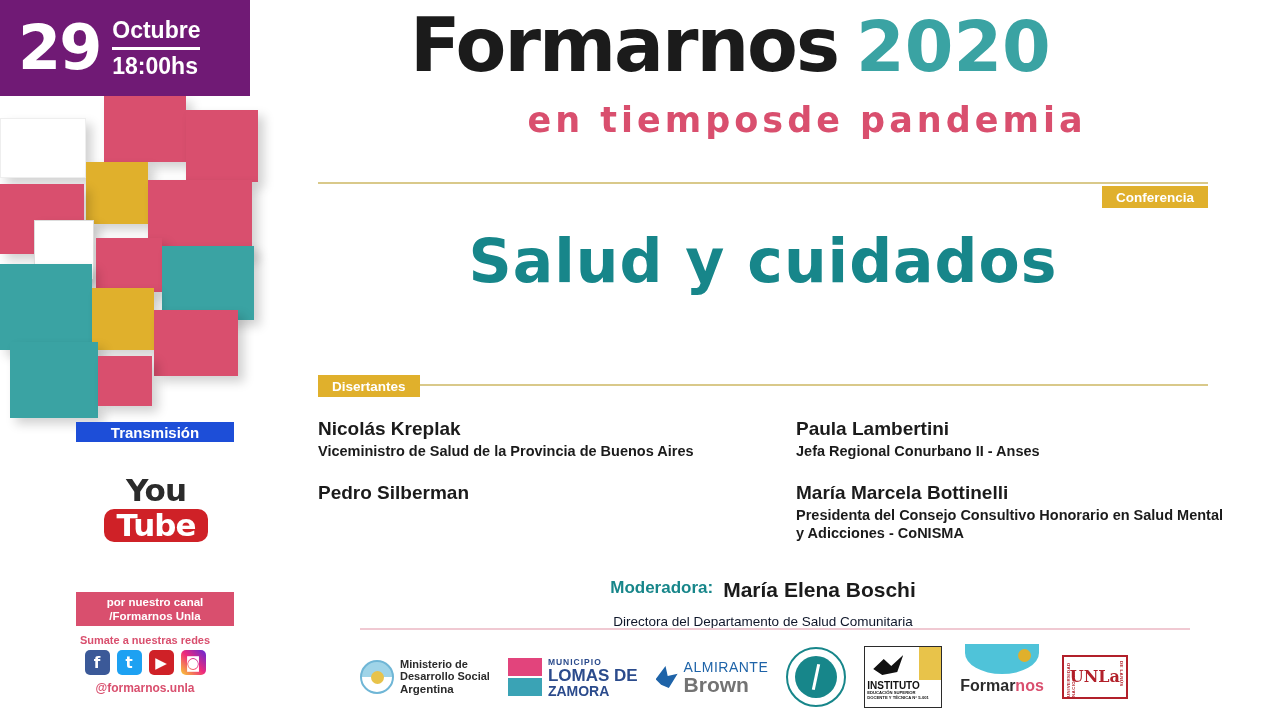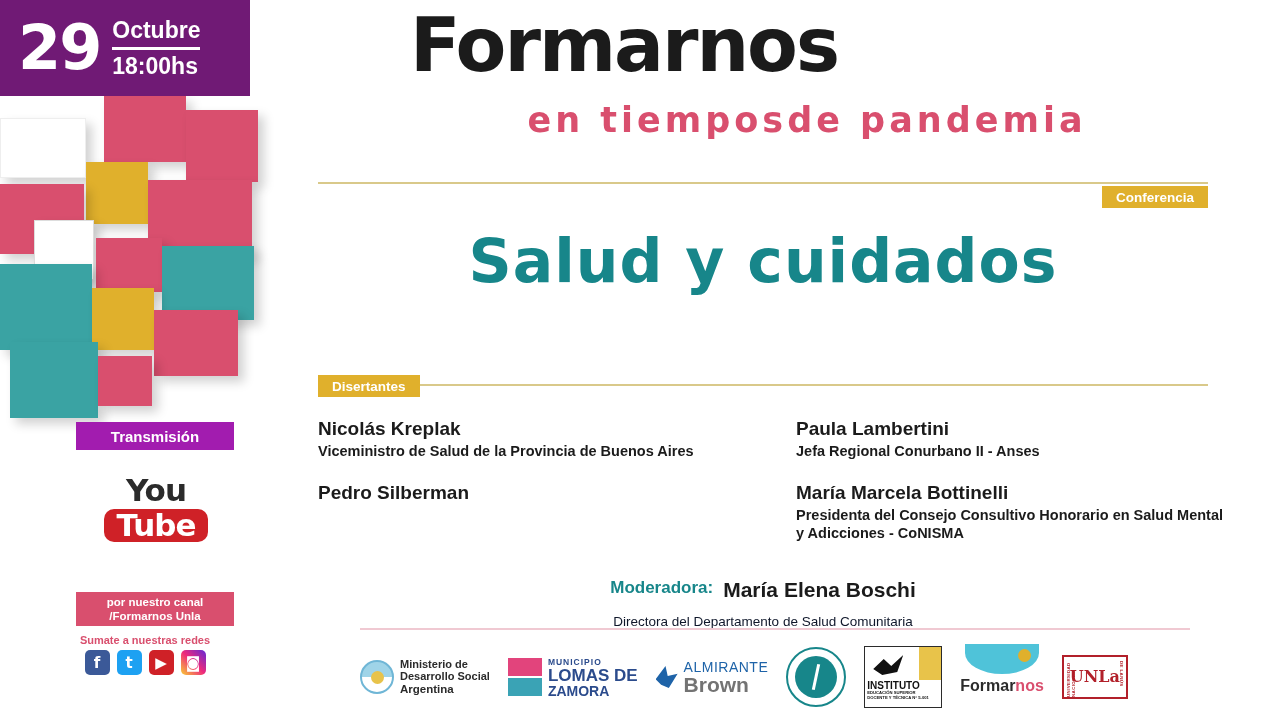--- a/index.html
+++ b/index.html
@@ -62,22 +62,22 @@
     left: 0; top: 88px;
     width: 275px; height: 340px;
   }
   .sq { position: absolute; }
   .shadowed { box-shadow: 6px 6px 10px rgba(0,0,0,0.18); }
 
   
   .transmision {
     position: absolute;
     left: 76px; top: 422px;
-    width: 158px; height: 28px;
-    background: #a21caf;
+    width: 158px; height: 20px;
+    background: #1d4ed8;
     color: #fff;
     font-weight: 700;
     font-size: 15px;
     display: flex; align-items: center; justify-content: center;
   }
   .yt-logo {
     position: absolute;
     left: 104px; top: 476px;
     width: 104px;
     text-align: center;
@@ -417,26 +417,28 @@
 
     <div class="redes-label">Sumate a nuestras redes</div>
 
     <div class="social-row">
       <div class="sicon fb">f</div>
       <div class="sicon tw">t</div>
       <div class="sicon yt">▶</div>
       <div class="sicon ig">◙</div>
     </div>
 
+    <div class="handle">@formarnos.unla</div>
   </div>
 
   <div class="main">
 
     <div class="title-row">
       <div class="title-main">Formarnos</div>
+      <div class="title-year">2020</div>
     </div>
 
     <div class="subtitle">en tiemposde pandemia</div>
 
     <div class="rule-top"></div>
     <div class="tag tag-conferencia">Conferencia</div>
 
     <div class="conf-title">Salud y cuidados</div>
 
     <div class="rule-mid"></div>

